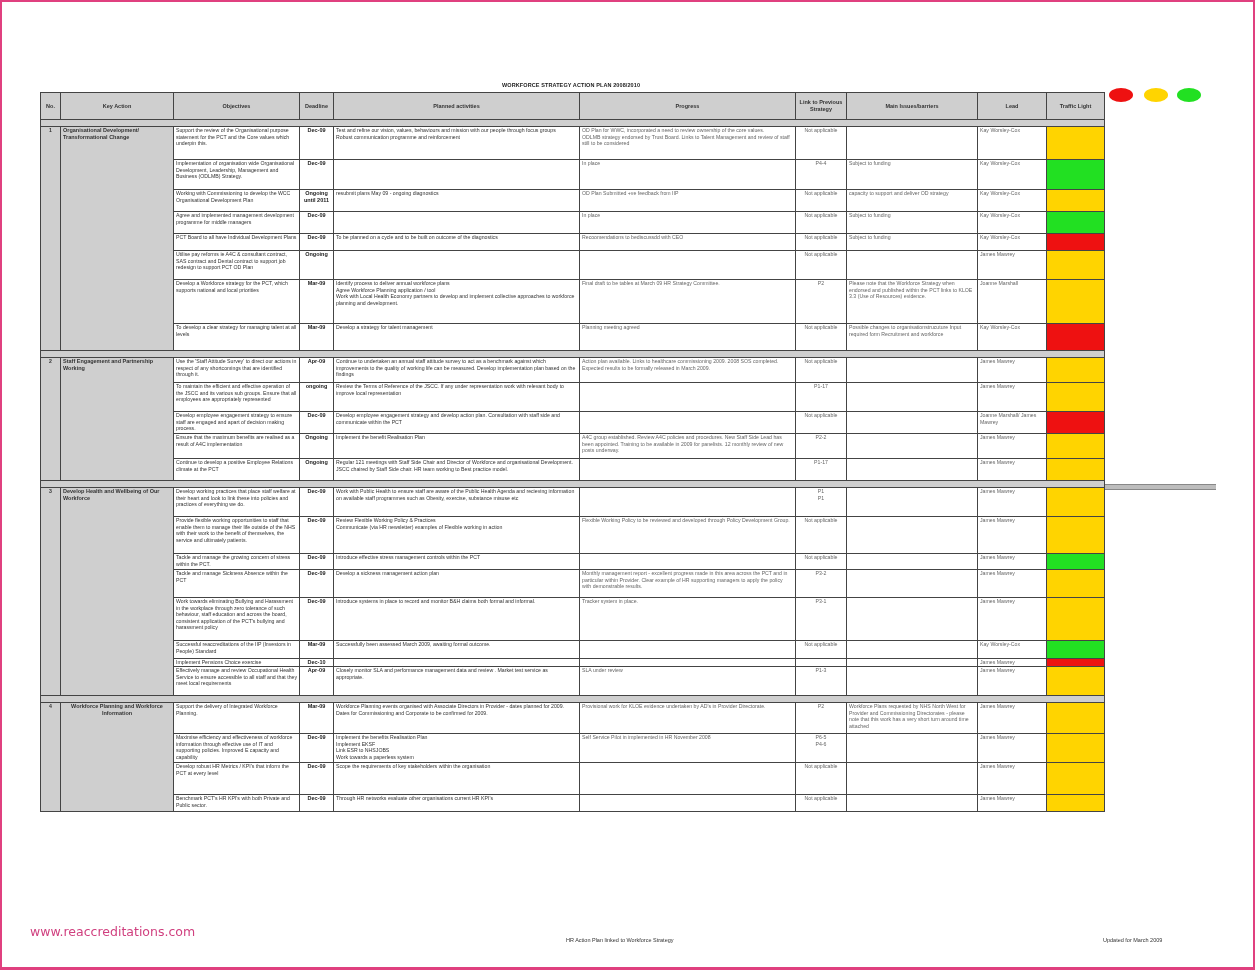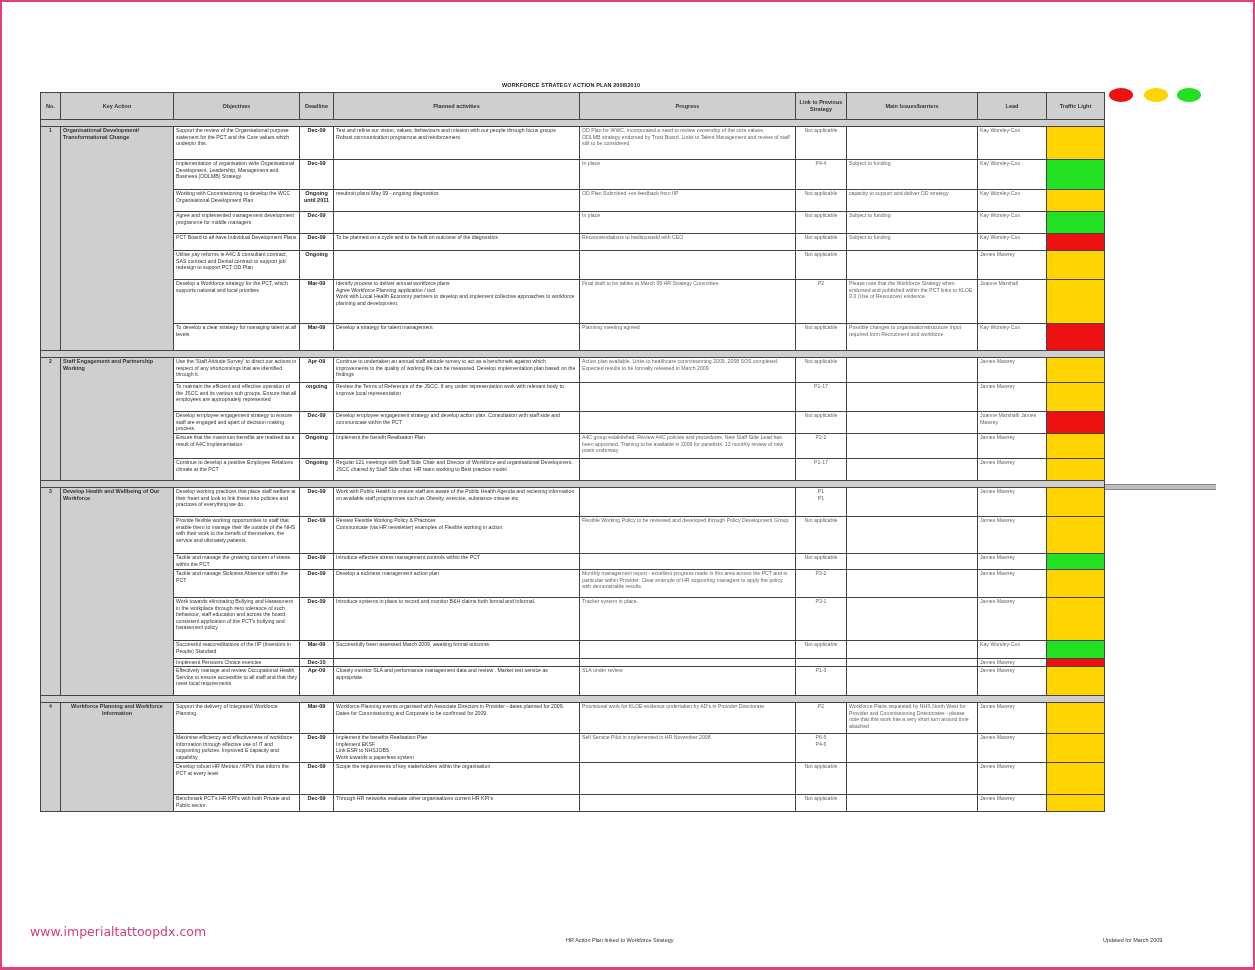--- a/index.html
+++ b/index.html
@@ -367,15 +367,15 @@
         <td style="white-space: pre-line;">Through HR networks evaluate other organisations current  HR KPI's</td>
         <td class="prog" style="white-space: pre-line;"></td>
         <td class="link" style="white-space: pre-line;">Not applicable</td>
         <td class="iss" style="white-space: pre-line;"></td>
         <td class="lead" style="white-space: pre-line;">James Mawrey</td>
         <td class="tl" style="background: rgb(255, 212, 0);"></td>
       </tr>
     </tbody>
 </table>
 
-<div class="footer-url">www.imperialtattoopdx.com</div>
+<div class="footer-url">www.reaccreditations.com</div>
 <div class="footer-center">HR Action Plan linked to Workforce Strategy</div>
 <div class="footer-right">Updated for March 2009</div>
 
 </body></html>

